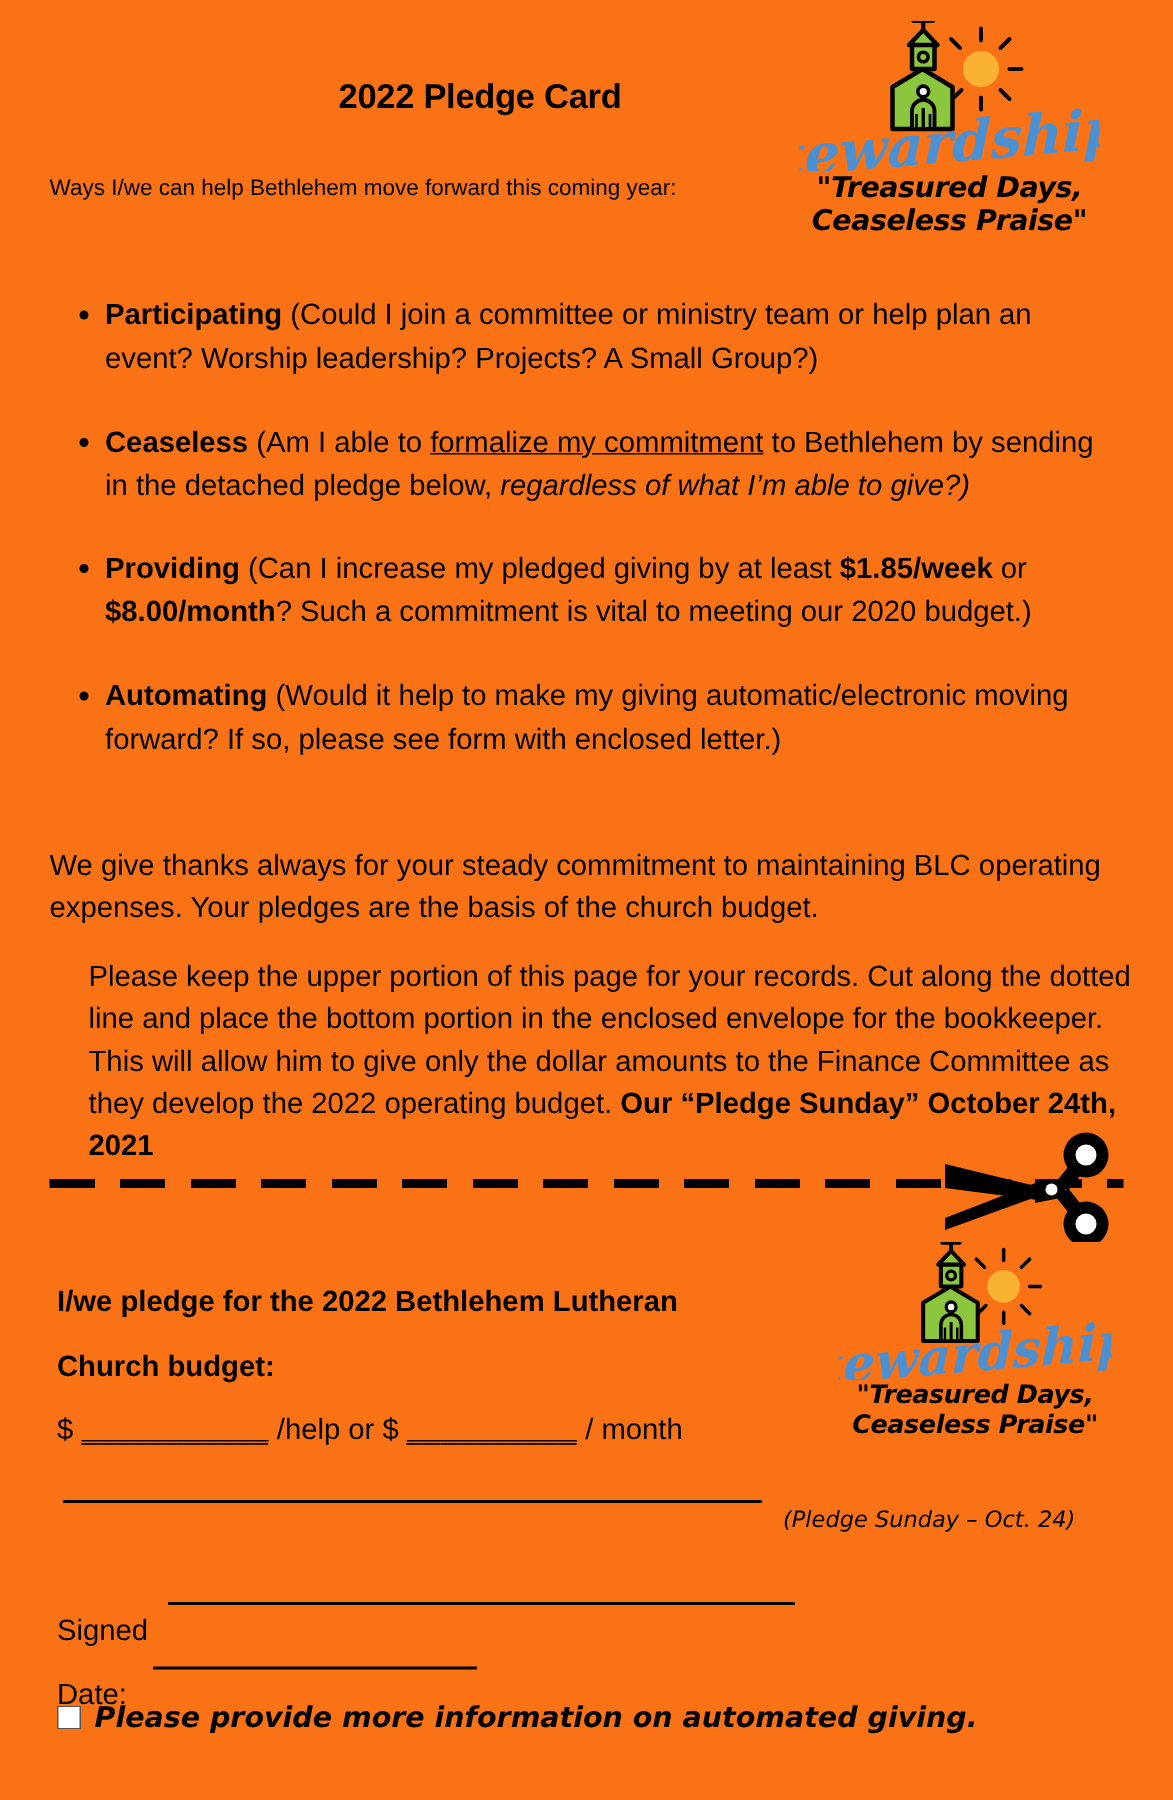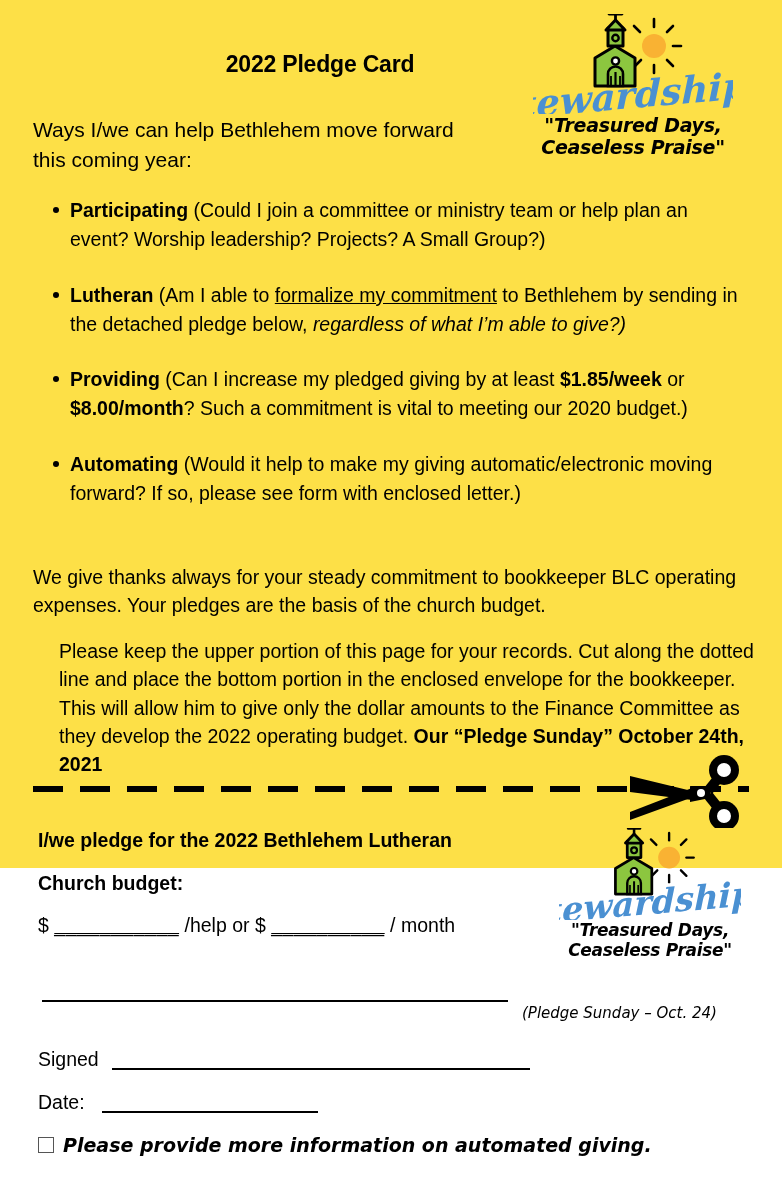--- a/index.html
+++ b/index.html
@@ -12,22 +12,22 @@
     height: 1200px;
     position: relative;
     font-family: "Liberation Sans", sans-serif;
     color: #000000;
     overflow: hidden;
   }
 
   .page {
     position: relative;
     width: 782px;
-    height: 868px;
-    background: #fde047;
+    height: 1200px;
+    background: #f97316;
   }
 
   
   .title {
     position: absolute;
     left: 0;
     top: 51px;
     width: 640px;
     text-align: center;
     font-size: 23px;
@@ -75,21 +75,21 @@
     font-size: 15px;
     white-space: nowrap;
   }
 
   
   .intro {
     position: absolute;
     left: 33px;
     top: 115px;
     width: 430px;
-    font-size: 21px;
+    font-size: 15px;
     line-height: 1.42;
   }
 
   
   .bullets {
     position: absolute;
     left: 36px;
     top: 196px;
     width: 712px;
     margin: 0;
@@ -147,20 +147,21 @@
     left: 628px;
     top: 752px;
   }
 
   
   .form-line {
     position: absolute;
     font-size: 19.5px;
     line-height: 1.4;
     white-space: nowrap;
+    margin-top: 28px;
   }
 
   .pledge-head-1 { left: 38px; top: 827px; font-weight: bold; }
   .pledge-head-2 { left: 38px; top: 870px; font-weight: bold; }
   .amount-row    { left: 38px; top: 912px; }
   .name-row      { left: 38px; top: 957px; }
   .signed-row    { left: 38px; top: 1046px; }
   .date-row      { left: 38px; top: 1089px; }
 
   .ul-blank { text-decoration: underline; letter-spacing: 0.5px; }
@@ -248,31 +249,31 @@
     </div>
   </div>
 
   <div class="intro">Ways I/we can help Bethlehem move forward this coming year:</div>
 
   <ul class="bullets">
     <li>
       <b>Participating</b><span> (Could I join a committee or ministry team or help plan an event? Worship leadership? Projects? A Small Group?)</span>
     </li>
     <li>
-      <b>Lutheran</b><span> (Am I able to </span><u>formalize my commitment</u><span> to Bethlehem by sending in the detached pledge below, </span><i>regardless of what I’m able to give?)</i>
+      <b>Ceaseless</b><span> (Am I able to </span><u>formalize my commitment</u><span> to Bethlehem by sending in the detached pledge below, </span><i>regardless of what I’m able to give?)</i>
     </li>
     <li>
       <b>Providing</b><span> (Can I increase my pledged giving by at least </span><b>$1.85/week</b><span> or </span><b>$8.00/month</b><span>? Such a commitment is vital to meeting our 2020 budget.)</span>
     </li>
     <li>
       <b>Automating</b><span> (Would it help to make my giving automatic/electronic moving forward? If so, please see form with enclosed letter.)</span>
     </li>
   </ul>
 
-  <div class="para para-1">We give thanks always for your steady commitment to bookkeeper BLC operating expenses. Your pledges are the basis of the church budget.</div>
+  <div class="para para-1">We give thanks always for your steady commitment to maintaining BLC operating expenses. Your pledges are the basis of the church budget.</div>
   <div class="para para-2">
     <span>Please keep the upper portion of this page for your records. Cut along the dotted line and place the bottom portion in the enclosed envelope for the bookkeeper. This will allow him to give only the dollar amounts to the Finance Committee as they develop the 2022 operating budget. </span><b>Our “Pledge Sunday” October 24th, 2021</b>
   </div>
 
   <div class="cutline"></div>
   <div class="scissors">
     <svg width="120" height="76" viewBox="0 0 120 76">
       <g fill="#000">
         <path d="M2 24 L68 40 L64 48 L2 40 Z"></path>
         <path d="M2 60 L64 36 L68 44 L2 68 Z"></path>

